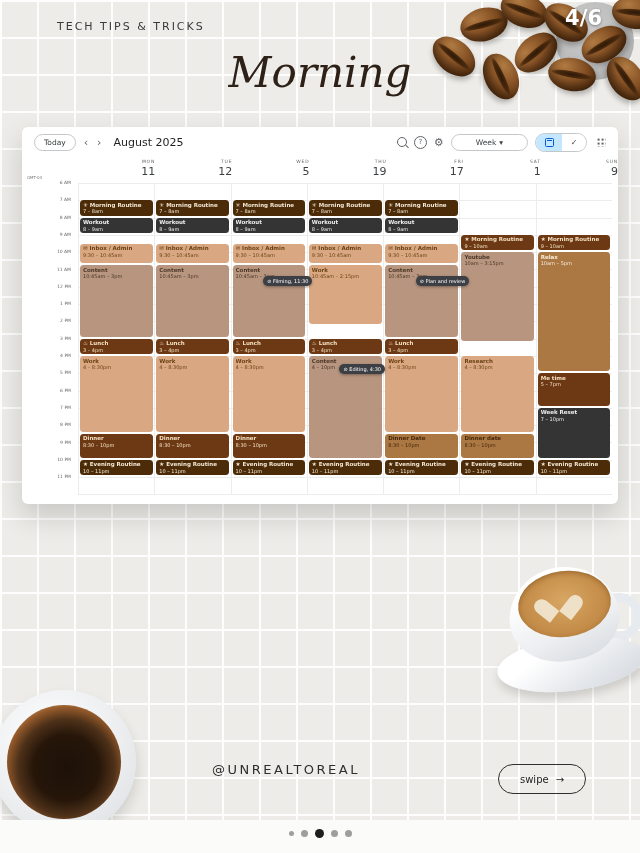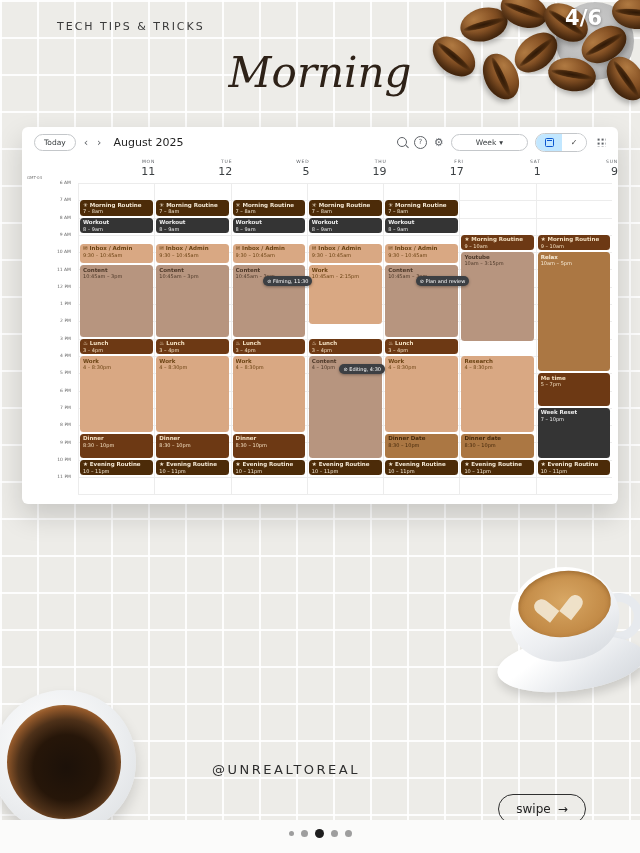--- a/index.html
+++ b/index.html
@@ -95,23 +95,23 @@
   .cupTop{position:absolute;left:-12px;top:688px;width:152px;height:152px;z-index:2;}
   .cupTop .plate{position:absolute;left:4px;top:2px;width:144px;height:144px;border-radius:50%;
         background:radial-gradient(circle at 40% 35%,#ffffff,#eceef0 55%,#d9dcdf);
         box-shadow:0 8px 14px rgba(0,0,0,.14);}
   .cupTop .coffee{position:absolute;left:19px;top:17px;width:114px;height:114px;border-radius:50%;
         background:radial-gradient(circle at 52% 55%,#1c1109 0%,#261609 38%,#4e3119 56%,#955a2b 70%,#c69c64 82%,#e0bd87 90%,#c69c64 100%);}
   .cupTop .hndl{position:absolute;left:-10px;top:66px;width:24px;height:18px;background:#eceff1;border-radius:9px;}
   
   .handle-text{position:absolute;left:0;top:762px;width:572px;text-align:center;
         font-size:13px;letter-spacing:2.5px;color:#2e2e2e;}
-  .swipe{position:absolute;left:498px;top:794px;width:88px;height:30px;border:1.5px solid #2f2f2f;
+  .swipe{position:absolute;left:498px;top:764px;width:88px;height:30px;border:1.5px solid #2f2f2f;
         border-radius:16px;background:transparent;display:flex;align-items:center;justify-content:center;
-        gap:7px;font-size:12px;color:#222;box-sizing:border-box;}
+        gap:7px;font-size:10px;color:#222;box-sizing:border-box;}
   .bottom-strip{position:absolute;left:0;top:820px;width:640px;height:33px;background:#fbfbfa;z-index:8;}
   .dots{position:absolute;left:0;top:829px;width:640px;display:flex;justify-content:center;
         align-items:center;gap:7px;z-index:9;}
   .dot{border-radius:50%;background:#9e9e9e;}
   .dot.s0{width:5px;height:5px;}
   .dot.s1{width:7px;height:7px;}
   .dot.active{width:9px;height:9px;background:#1e1e1e;}
 </style>
 </head>
 <body>

